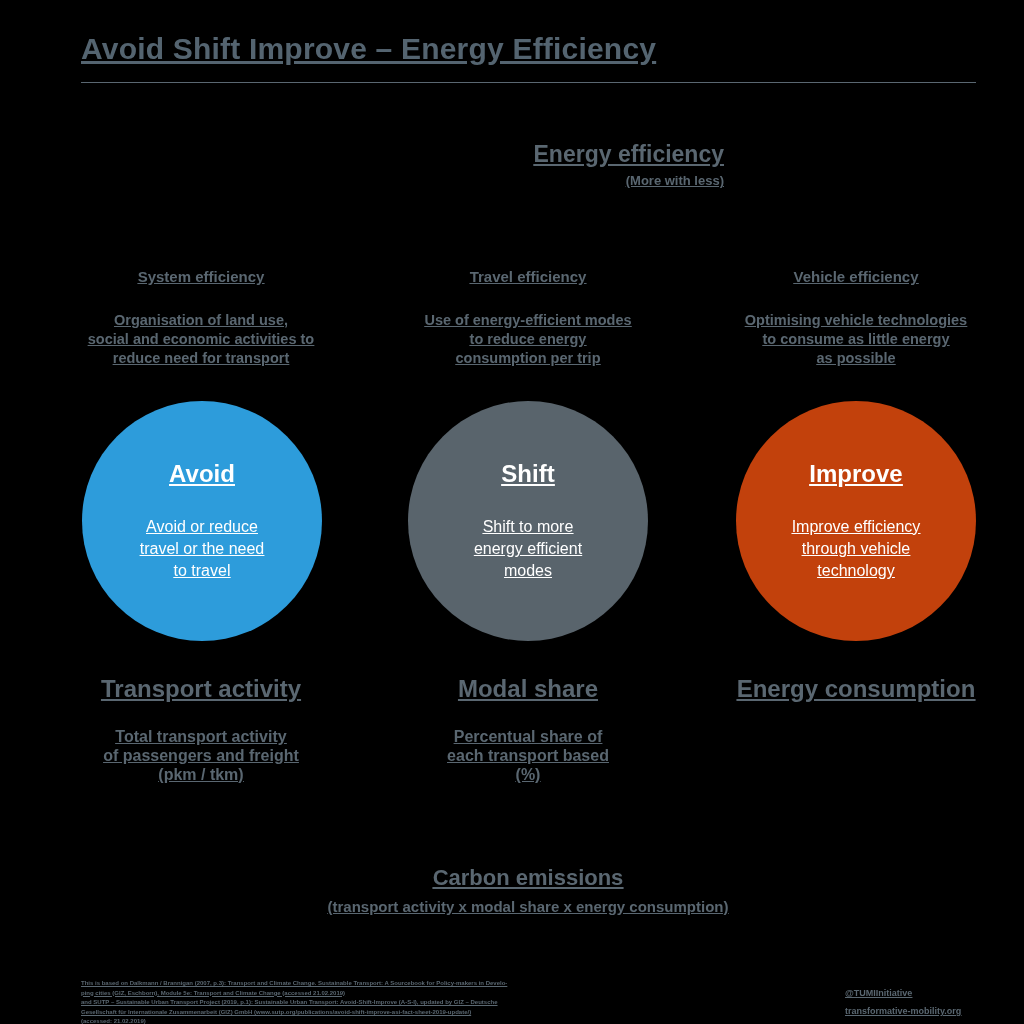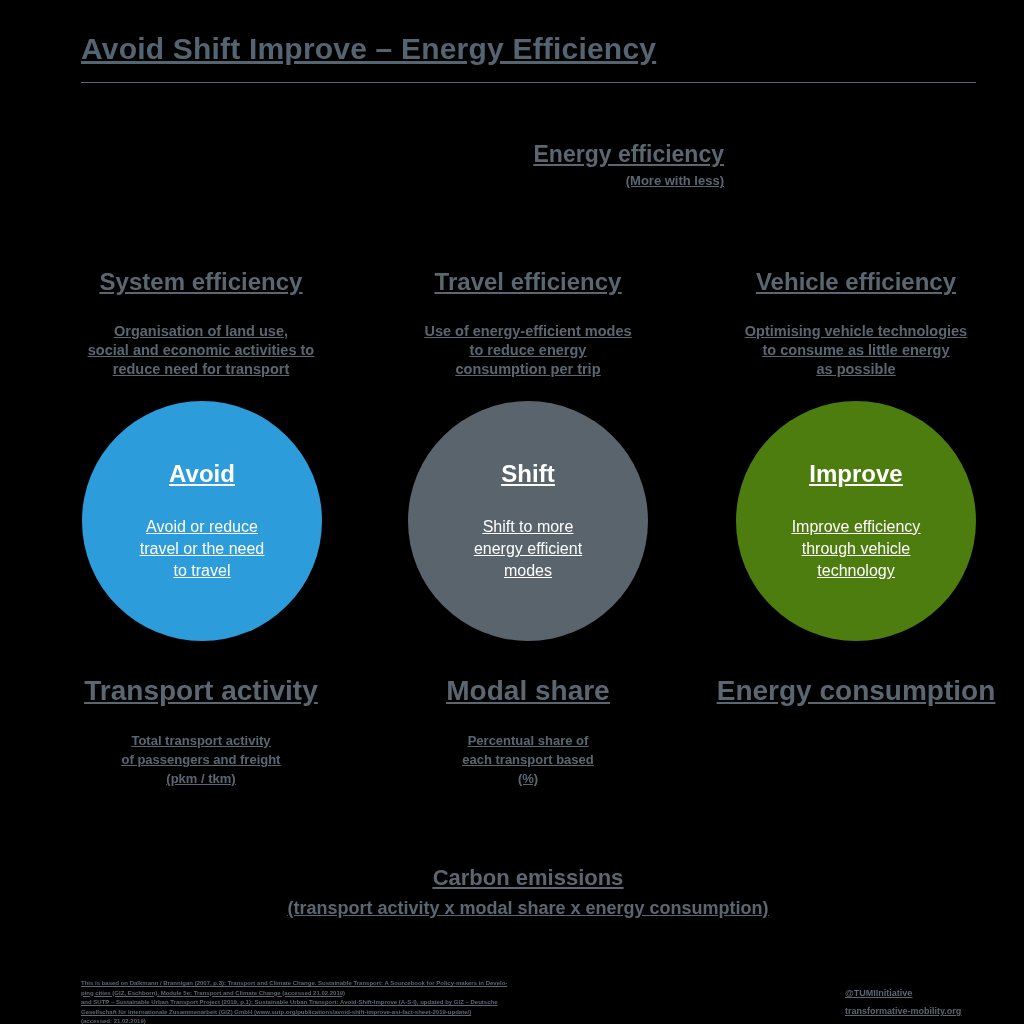--- a/index.html
+++ b/index.html
@@ -33,21 +33,21 @@
     width: 400px;
     text-align: right;
   }
   .top-node .heading { font-size: 23px; font-weight: 700; }
   .top-node .subheading { font-size: 13px; font-weight: 700; margin-top: 5px; }
 
   .col { position: absolute; top: 248px; text-align: center; }
   .col-0 { left: 45px;  width: 280px; }
   .col-1 { left: 382px; width: 260px; }
   .col-2 { left: 685px; width: 310px; }
-  .col .col-header { font-size: 24px; font-weight: 700; }
+  .col .col-header { font-size: 15px; font-weight: 700; }
   .col .col-desc {
     margin-top: 26px;
     font-size: 14.5px; font-weight: 700;
     line-height: 19px;
     white-space: pre-line;
   }
 
   .circle {
     position: absolute;
     top: 385px;
@@ -63,36 +63,36 @@
   .circle-0 { left: 66px; }
   .circle-1 { left: 392px; }
   .circle-2 { left: 720px; }
   .circle .circle-title { font-size: 24px; font-weight: 700; margin-bottom: 24px; }
   .circle .circle-text { font-size: 16px; font-weight: 400; line-height: 22px; white-space: pre-line; }
 
   .metric { position: absolute; top: 655px; text-align: center; }
   .metric-0 { left: 45px;  width: 280px; }
   .metric-1 { left: 382px; width: 260px; }
   .metric-2 { left: 665px; width: 350px; }
-  .metric .metric-header { font-size: 28px; font-weight: 700; }
+  .metric .metric-header { font-size: 24px; font-weight: 700; }
   .metric .metric-desc {
     margin-top: 24px;
-    font-size: 13px; font-weight: 700;
+    font-size: 16px; font-weight: 700;
     line-height: 19px;
     white-space: pre-line;
   }
 
   .bottom-node {
     position: absolute;
     left: 212px; top: 845px;
     width: 600px;
     text-align: center;
   }
   .bottom-node .heading { font-size: 22px; font-weight: 700; }
-  .bottom-node .formula { font-size: 18px; font-weight: 700; margin-top: 7px; }
+  .bottom-node .formula { font-size: 15px; font-weight: 700; margin-top: 7px; }
 
   .footnote {
     position: absolute;
     left: 65px; top: 963px;
     width: 430px;
     font-size: 6px;
     font-weight: 700;
     line-height: 9.6px;
     white-space: pre-line;
     color: #5A6771;
@@ -143,21 +143,21 @@
     <div class="circle-text">Shift to more
 energy efficient
 modes</div>
   </div>
   <div class="circle circle-0" style="background: rgb(45, 156, 219);">
     <div class="circle-title">Avoid</div>
     <div class="circle-text">Avoid or reduce
 travel or the need
 to travel</div>
   </div>
-  <div class="circle circle-2" style="background: #4d7c0f;">
+  <div class="circle circle-2" style="background: #c2410c;">
     <div class="circle-title">Improve</div>
     <div class="circle-text">Improve efficiency
 through vehicle
 technology</div>
   </div>
 
   <div class="metric metric-0">
     <div class="metric-header">Transport activity</div>
     <div class="metric-desc">Total transport activity
 of passengers and freight

